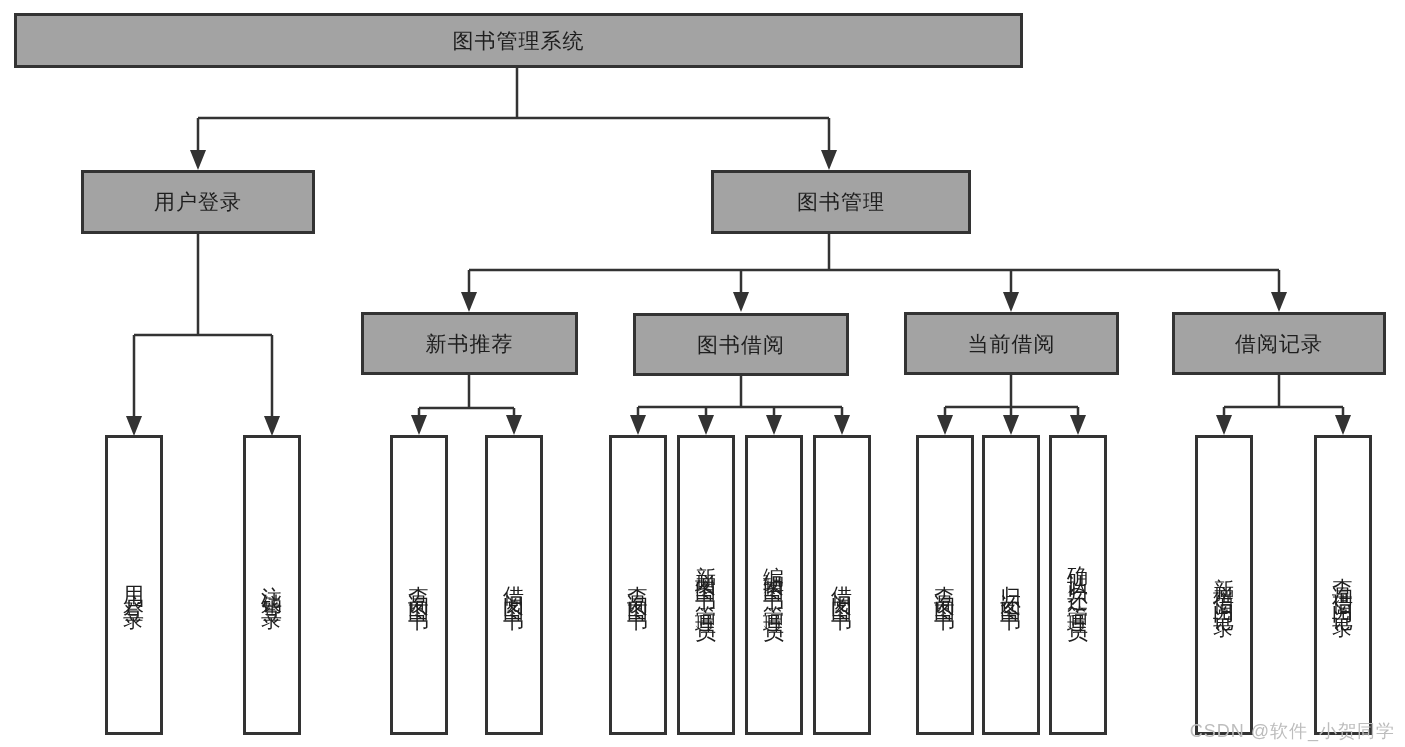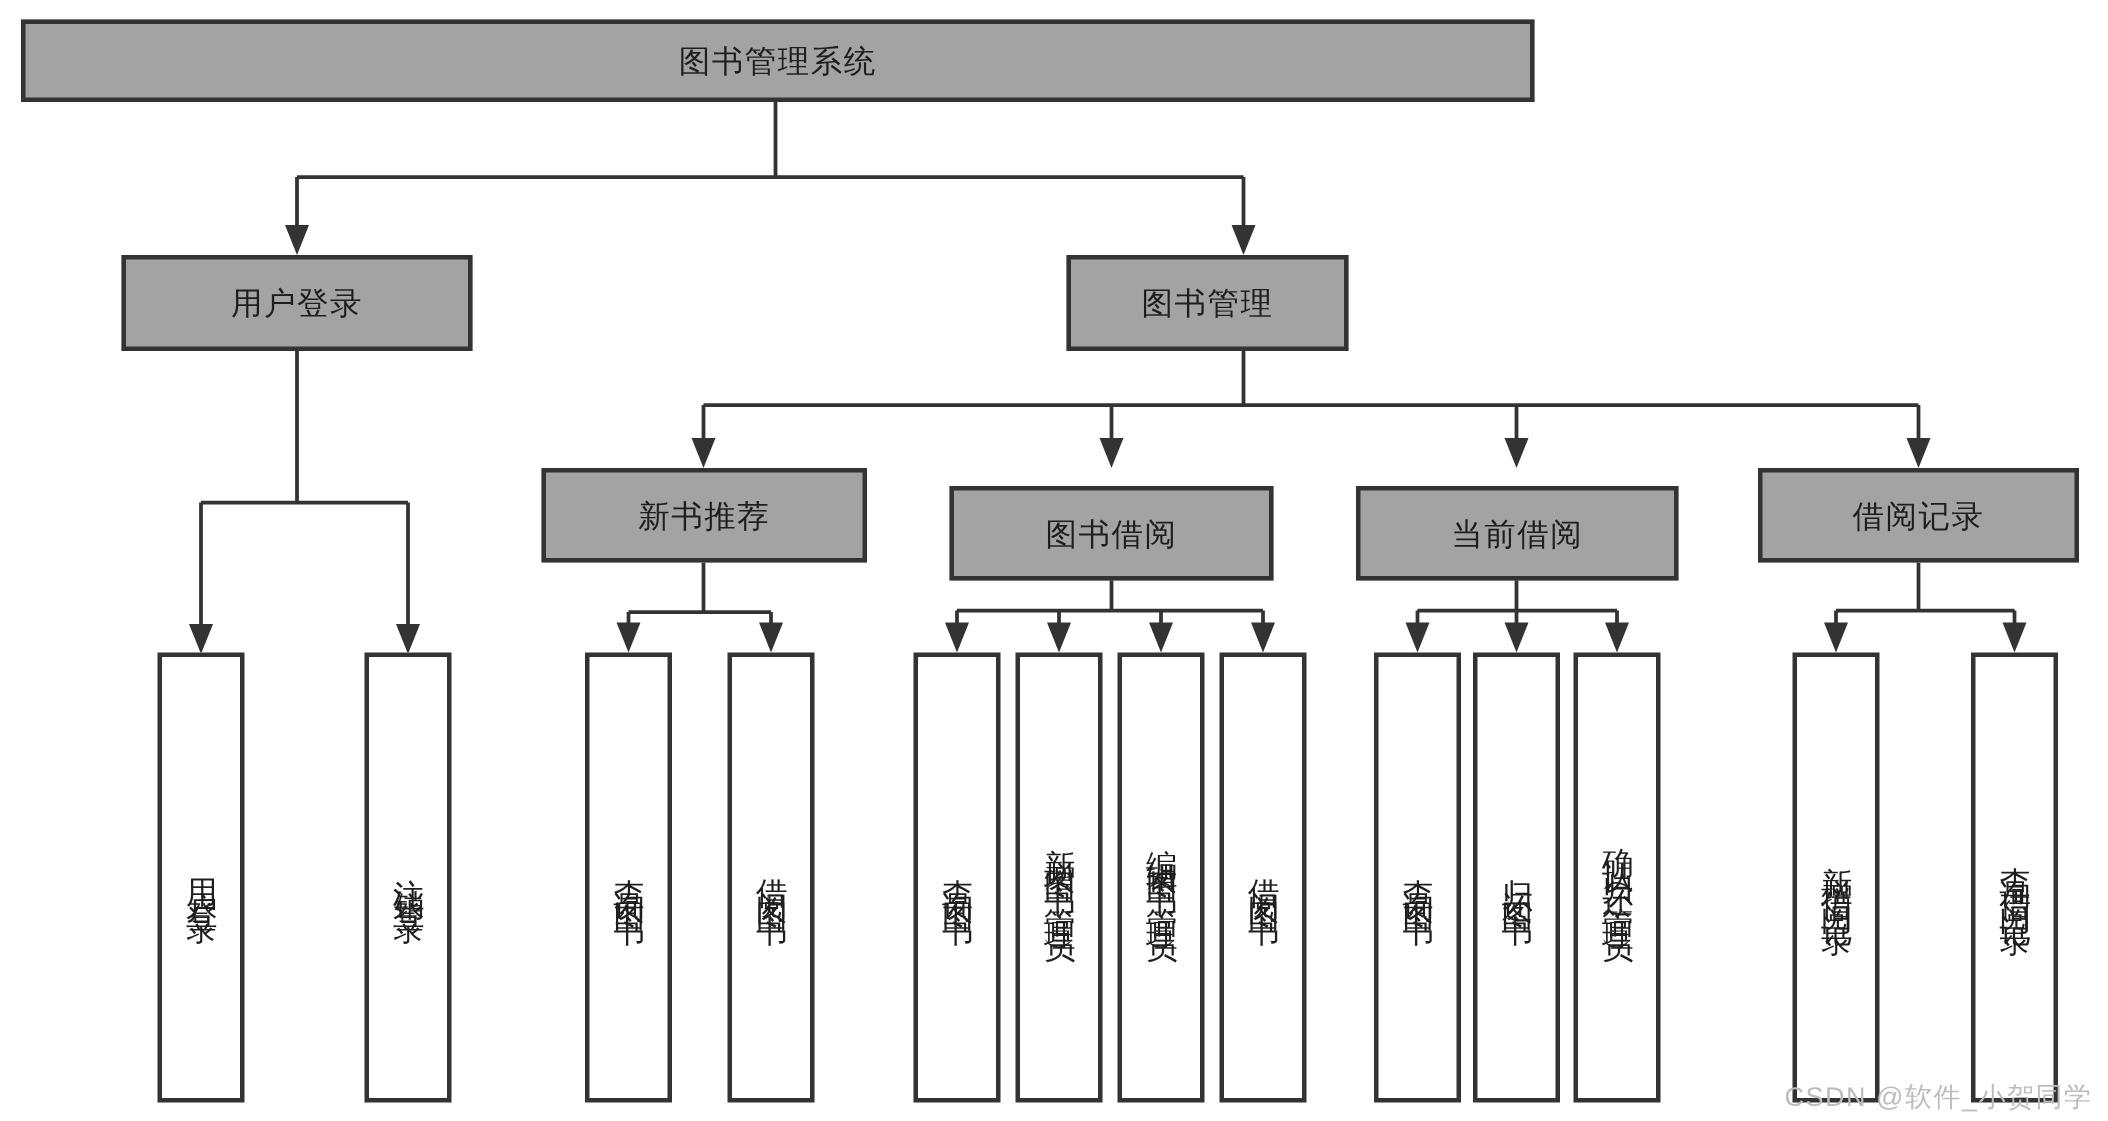--- a/index.html
+++ b/index.html
@@ -98,31 +98,31 @@
     </g>
   </svg>
 
   <div class="hbox" style="left:14px;top:13px;width:1009px;height:55px;">
     <span class="lbl">图书管理系统</span>
   </div>
 
   <div class="hbox" style="left:81px;top:170px;width:234px;height:64px;">
     <span class="lbl">用户登录</span>
   </div>
-  <div class="hbox" style="left:711px;top:170px;width:188px;height:64px;">
+  <div class="hbox" style="left:711px;top:170px;width:260px;height:64px;">
     <span class="lbl">图书管理</span>
   </div>
 
   <div class="hbox" style="left:361px;top:312px;width:217px;height:63px;">
     <span class="lbl">新书推荐</span>
   </div>
-  <div class="hbox" style="left:633px;top:324px;width:216px;height:63px;">
+  <div class="hbox" style="left:633px;top:313px;width:216px;height:63px;">
     <span class="lbl">图书借阅</span>
   </div>
-  <div class="hbox" style="left:904px;top:324px;width:215px;height:63px;">
+  <div class="hbox" style="left:904px;top:312px;width:215px;height:63px;">
     <span class="lbl">当前借阅</span>
   </div>
   <div class="hbox" style="left:1172px;top:312px;width:214px;height:63px;">
     <span class="lbl">借阅记录</span>
   </div>
 
   <div class="vbox" style="left:105px;">
     <span class="vtext">用户登录</span>
   </div>
   <div class="vbox" style="left:243px;">

